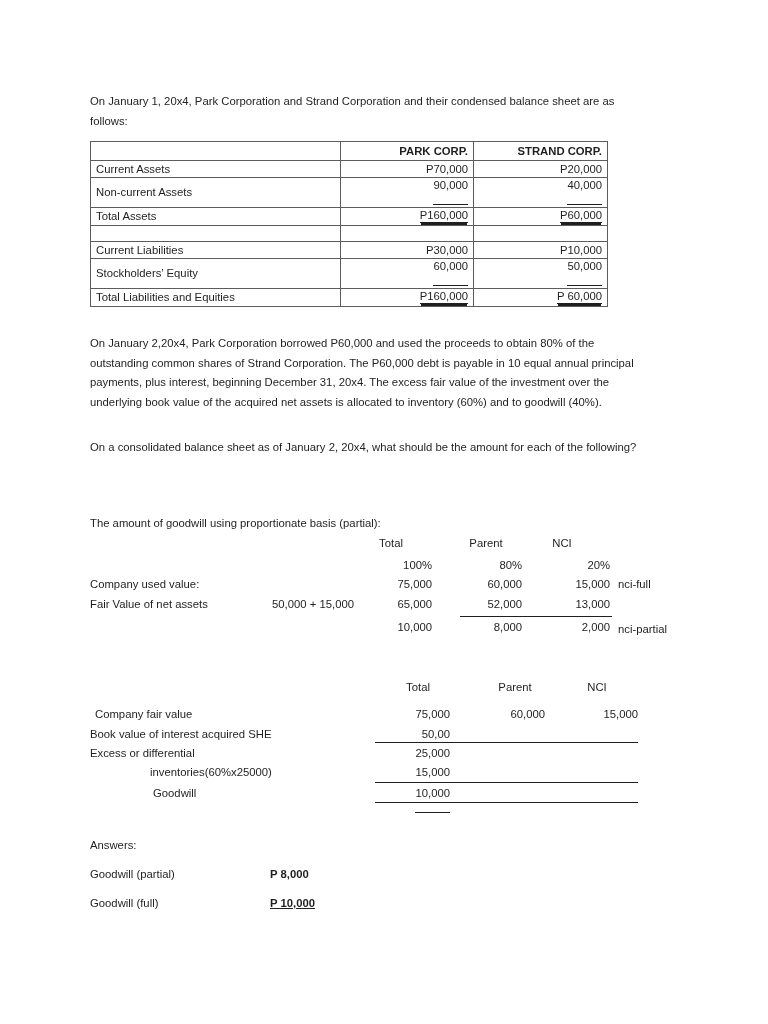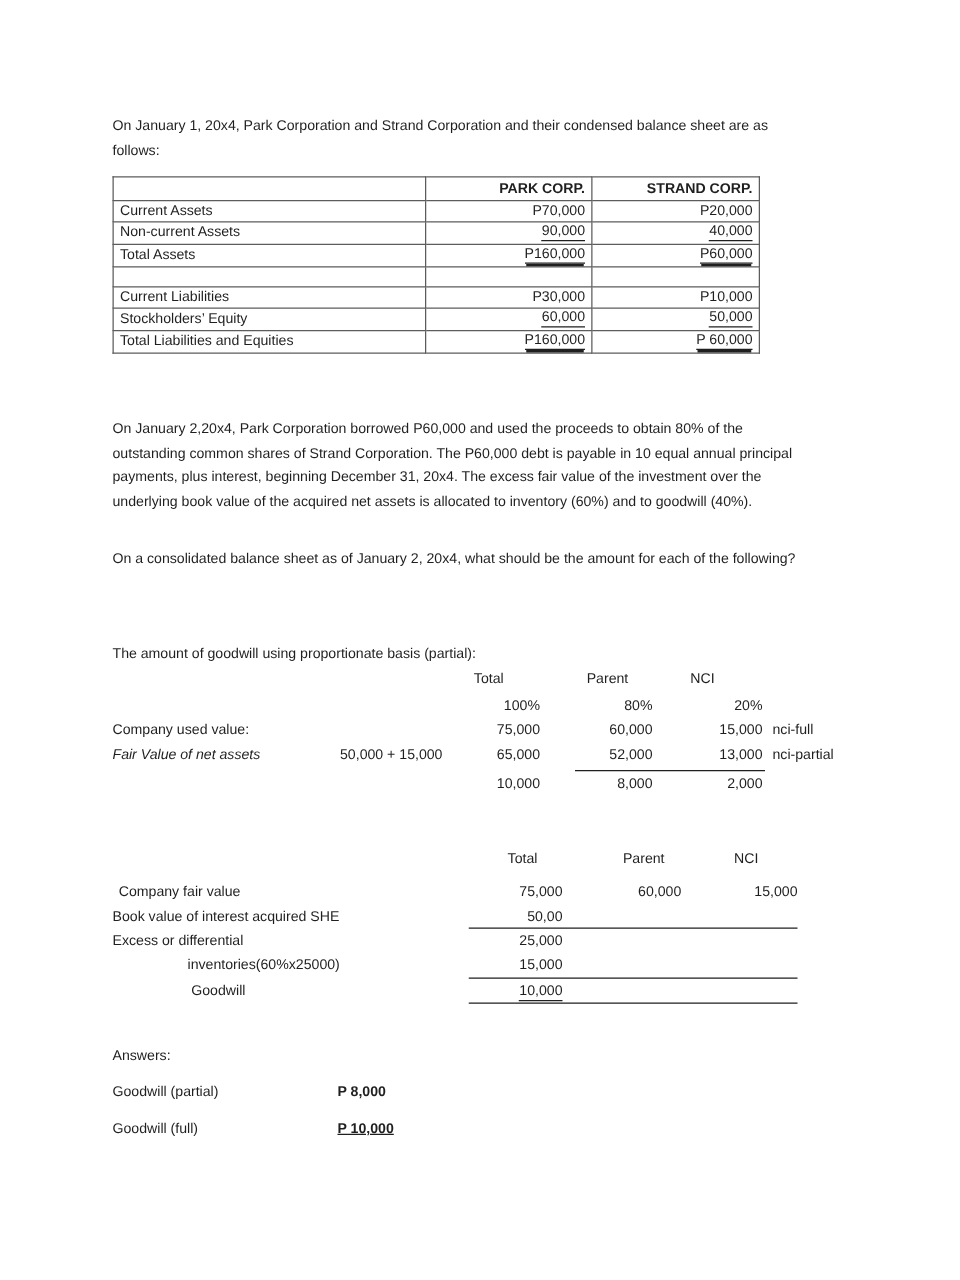--- a/index.html
+++ b/index.html
@@ -58,21 +58,21 @@
     font-weight: bold;
     text-align: center;
     height: 19px;
   }
   .bs-table thead th.c-label { border-right: 1px solid #5c5c5c; }
   .bs-table .spacer td { height: 16px; }
 
   
   .u1 {
     border-bottom: 1.3px solid #1f1f1f;
-    padding-bottom: 0px;
+    padding-bottom: 12px;
     display: inline-block;
     line-height: 13px;
   }
   
   .u2 {
     display: inline-block;
     line-height: 13px;
     border-bottom: 1.3px solid #1f1f1f;
     box-shadow: 0 3px 0 -1px #1f1f1f;
     padding-bottom: 0px;
@@ -185,26 +185,26 @@
     <div class="calc-row">
       <span class="cell l" style="left:0px;">Company used value:</span>
       <span class="cell l" style="left:182px;"></span>
       <span class="cell r" style="left:280px; width:62px;">75,000</span>
       <span class="cell r" style="left:360px; width:72px;">60,000</span>
       <span class="cell r" style="left:448px; width:72px;">15,000</span>
       <span class="cell l" style="left:528px;">nci-full</span>
     </div>
 
     <div class="calc-row">
-      <span class="cell l" style="left:0px;font-style:italic;">Fair Value of net assets</span>
+      <span class="cell l" style="left:0px;">Fair Value of net assets</span>
       <span class="cell l" style="left:182px;">50,000 + 15,000</span>
       <span class="cell r" style="left:280px; width:62px;">65,000</span>
       <span class="cell r" style="left:360px; width:72px;">52,000</span>
       <span class="cell r" style="left:448px; width:72px;">13,000</span>
-      <span class="cell l" style="left:528px;">nci-partial</span>
+      <span class="cell l" style="left:528px;margin-top:25px;">nci-partial</span>
     </div>
 
     <div class="calc-row" style="height:22px;">
       <span class="rule" style="left:370px; top:2px; width:152px;"></span>
       <span class="cell r" style="left:280px; width:62px; top:4px;">10,000</span>
       <span class="cell r" style="left:360px; width:72px; top:4px;">8,000</span>
       <span class="cell r" style="left:448px; width:72px; top:4px;">2,000</span>
     </div>
   </div>
 

